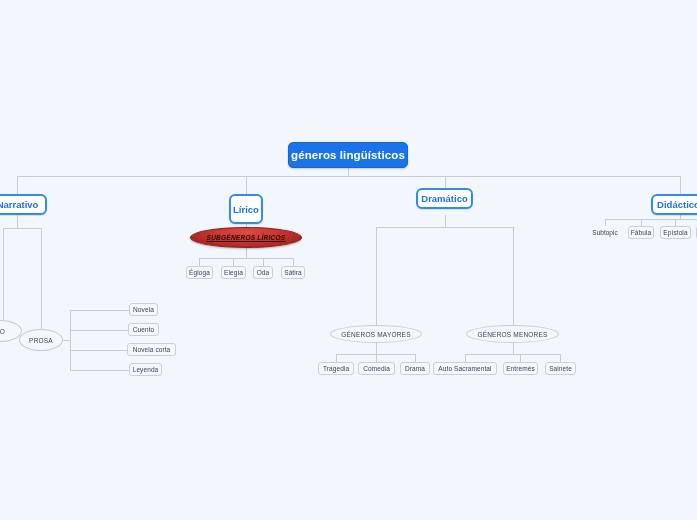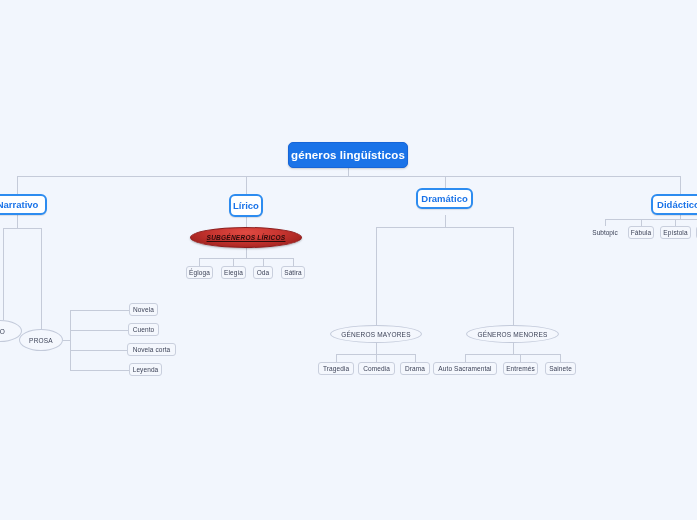--- a/index.html
+++ b/index.html
@@ -154,21 +154,21 @@
       <path d="M605,219 L605,226"></path>
       <path d="M641,219 L641,226"></path>
       <path d="M675,219 L675,226"></path>
     </g>
   </svg>
 
   <div class="node root-node" style="left:288px; top:142px; width:120px; height:26px;">géneros lingüísticos</div>
 
   <div class="node l1-node" style="left:-12px; top:194px; width:59px; height:21px;">Narrativo</div>
 
-  <div class="node l1-node" style="left:229px; top:194px; width:34px; height:23px;">Lírico</div>
+  <div class="node l1-node" style="left:229px; top:194px; width:34px; height:30px;">Lírico</div>
 
   <div class="node l1-node" style="left:416px; top:188px; width:57px; height:21px;">Dramático</div>
 
   <div class="node l1-node" style="left:651px; top:194px; width:55px; height:21px;">Didáctico</div>
 
   <div class="node ellipse-node" style="left:-22px; top:320px; width:44px; height:22px;">SO</div>
 
   <div class="node ellipse-node" style="left:19px; top:329px; width:44px; height:22px;">PROSA</div>
 
   <div class="node leaf-node" style="left:129px; top:303px; width:29px; height:13px;">Novela</div>

